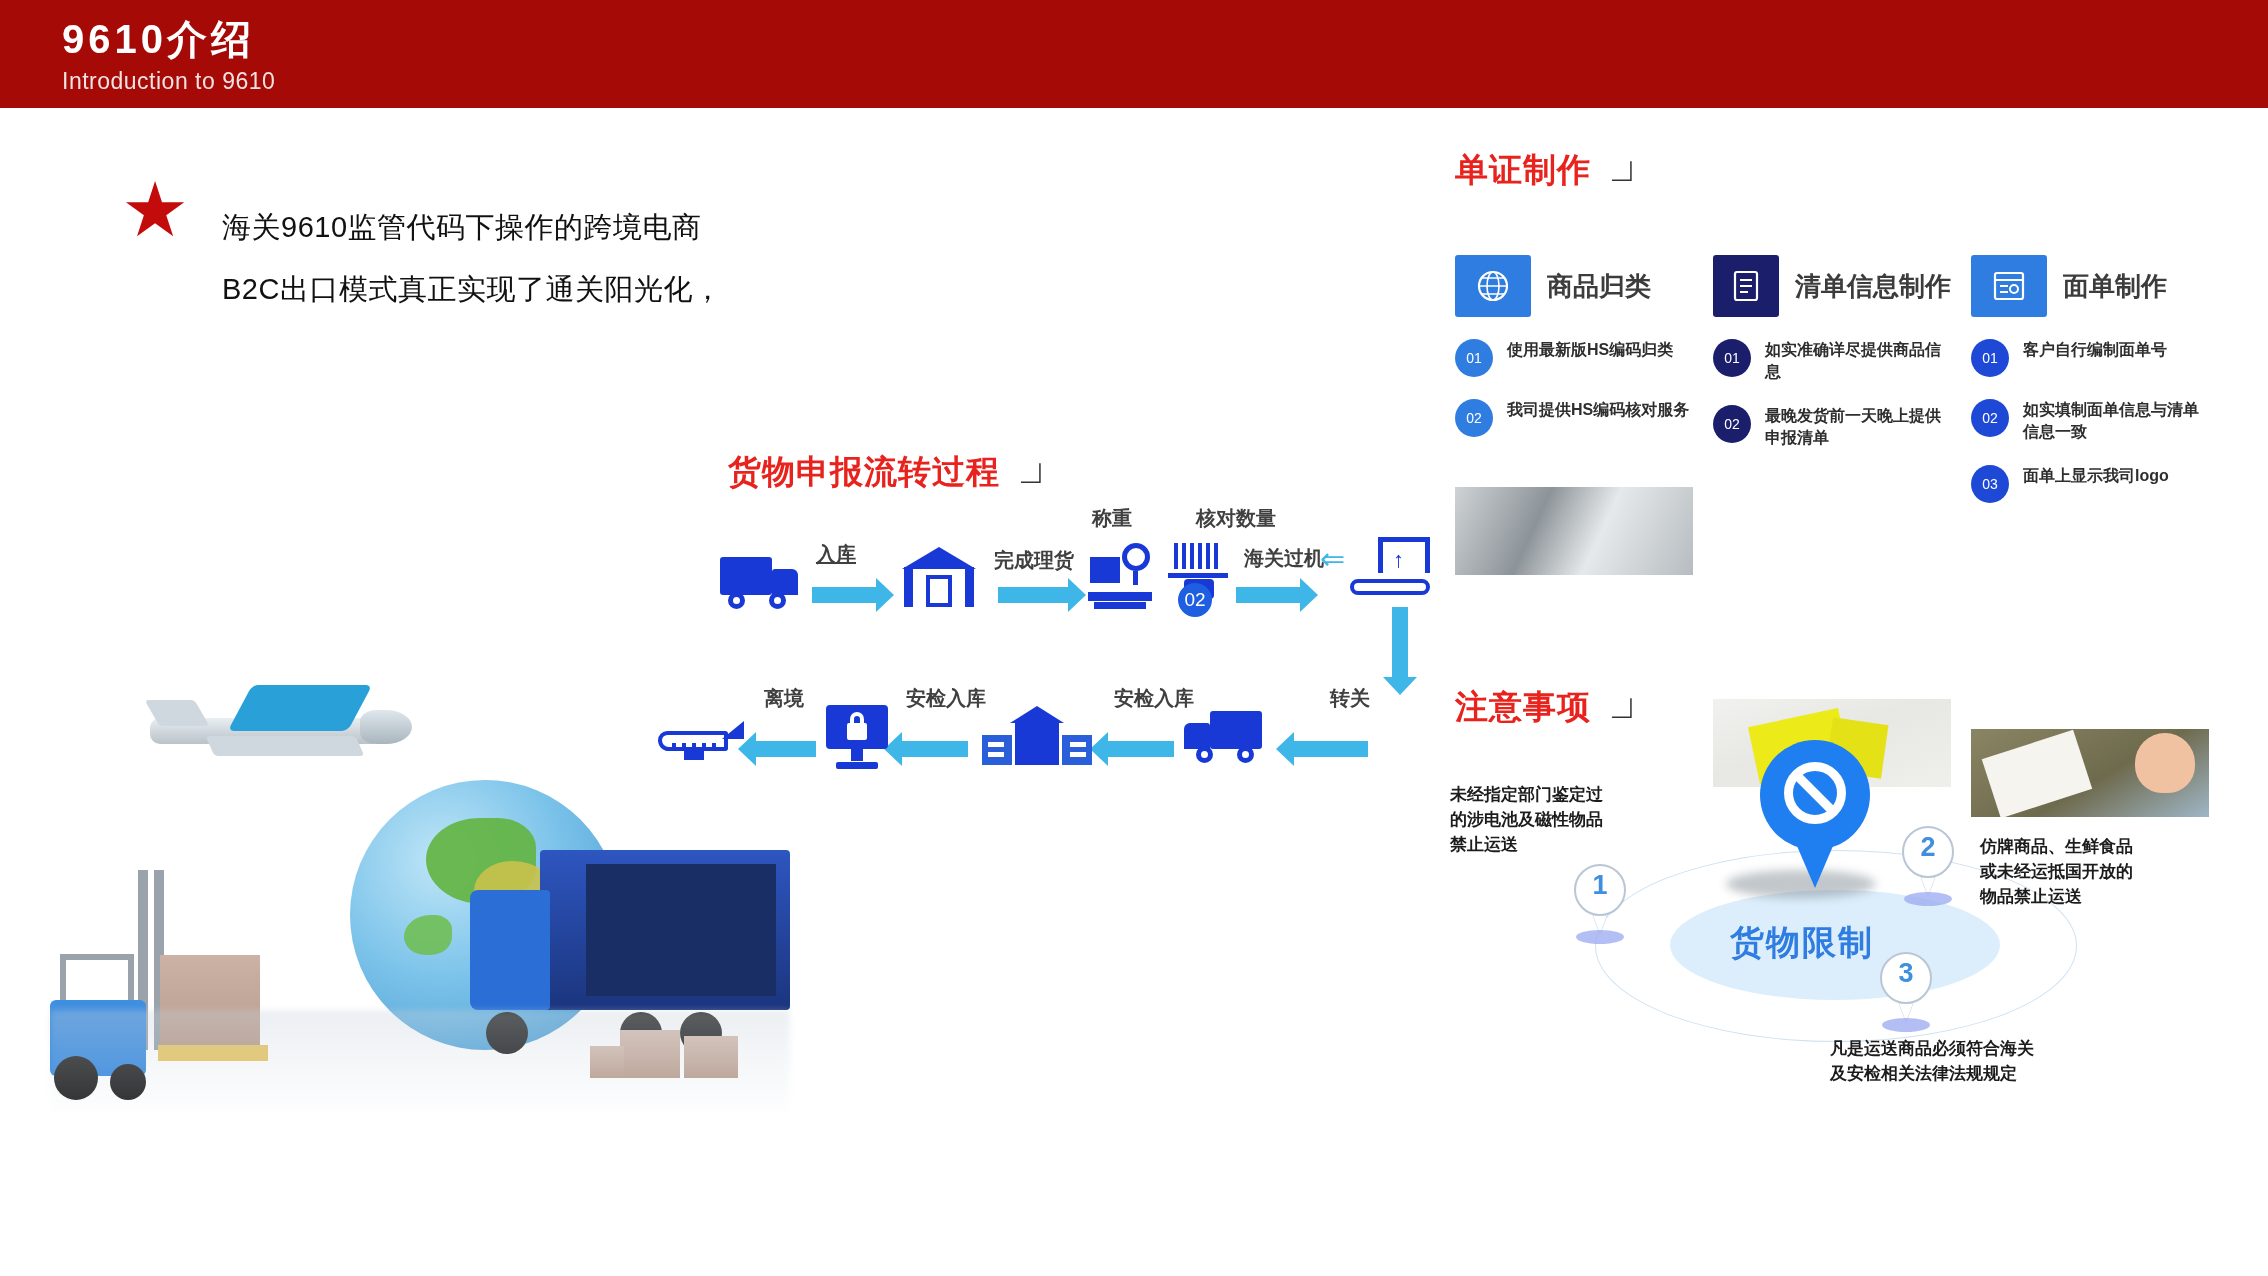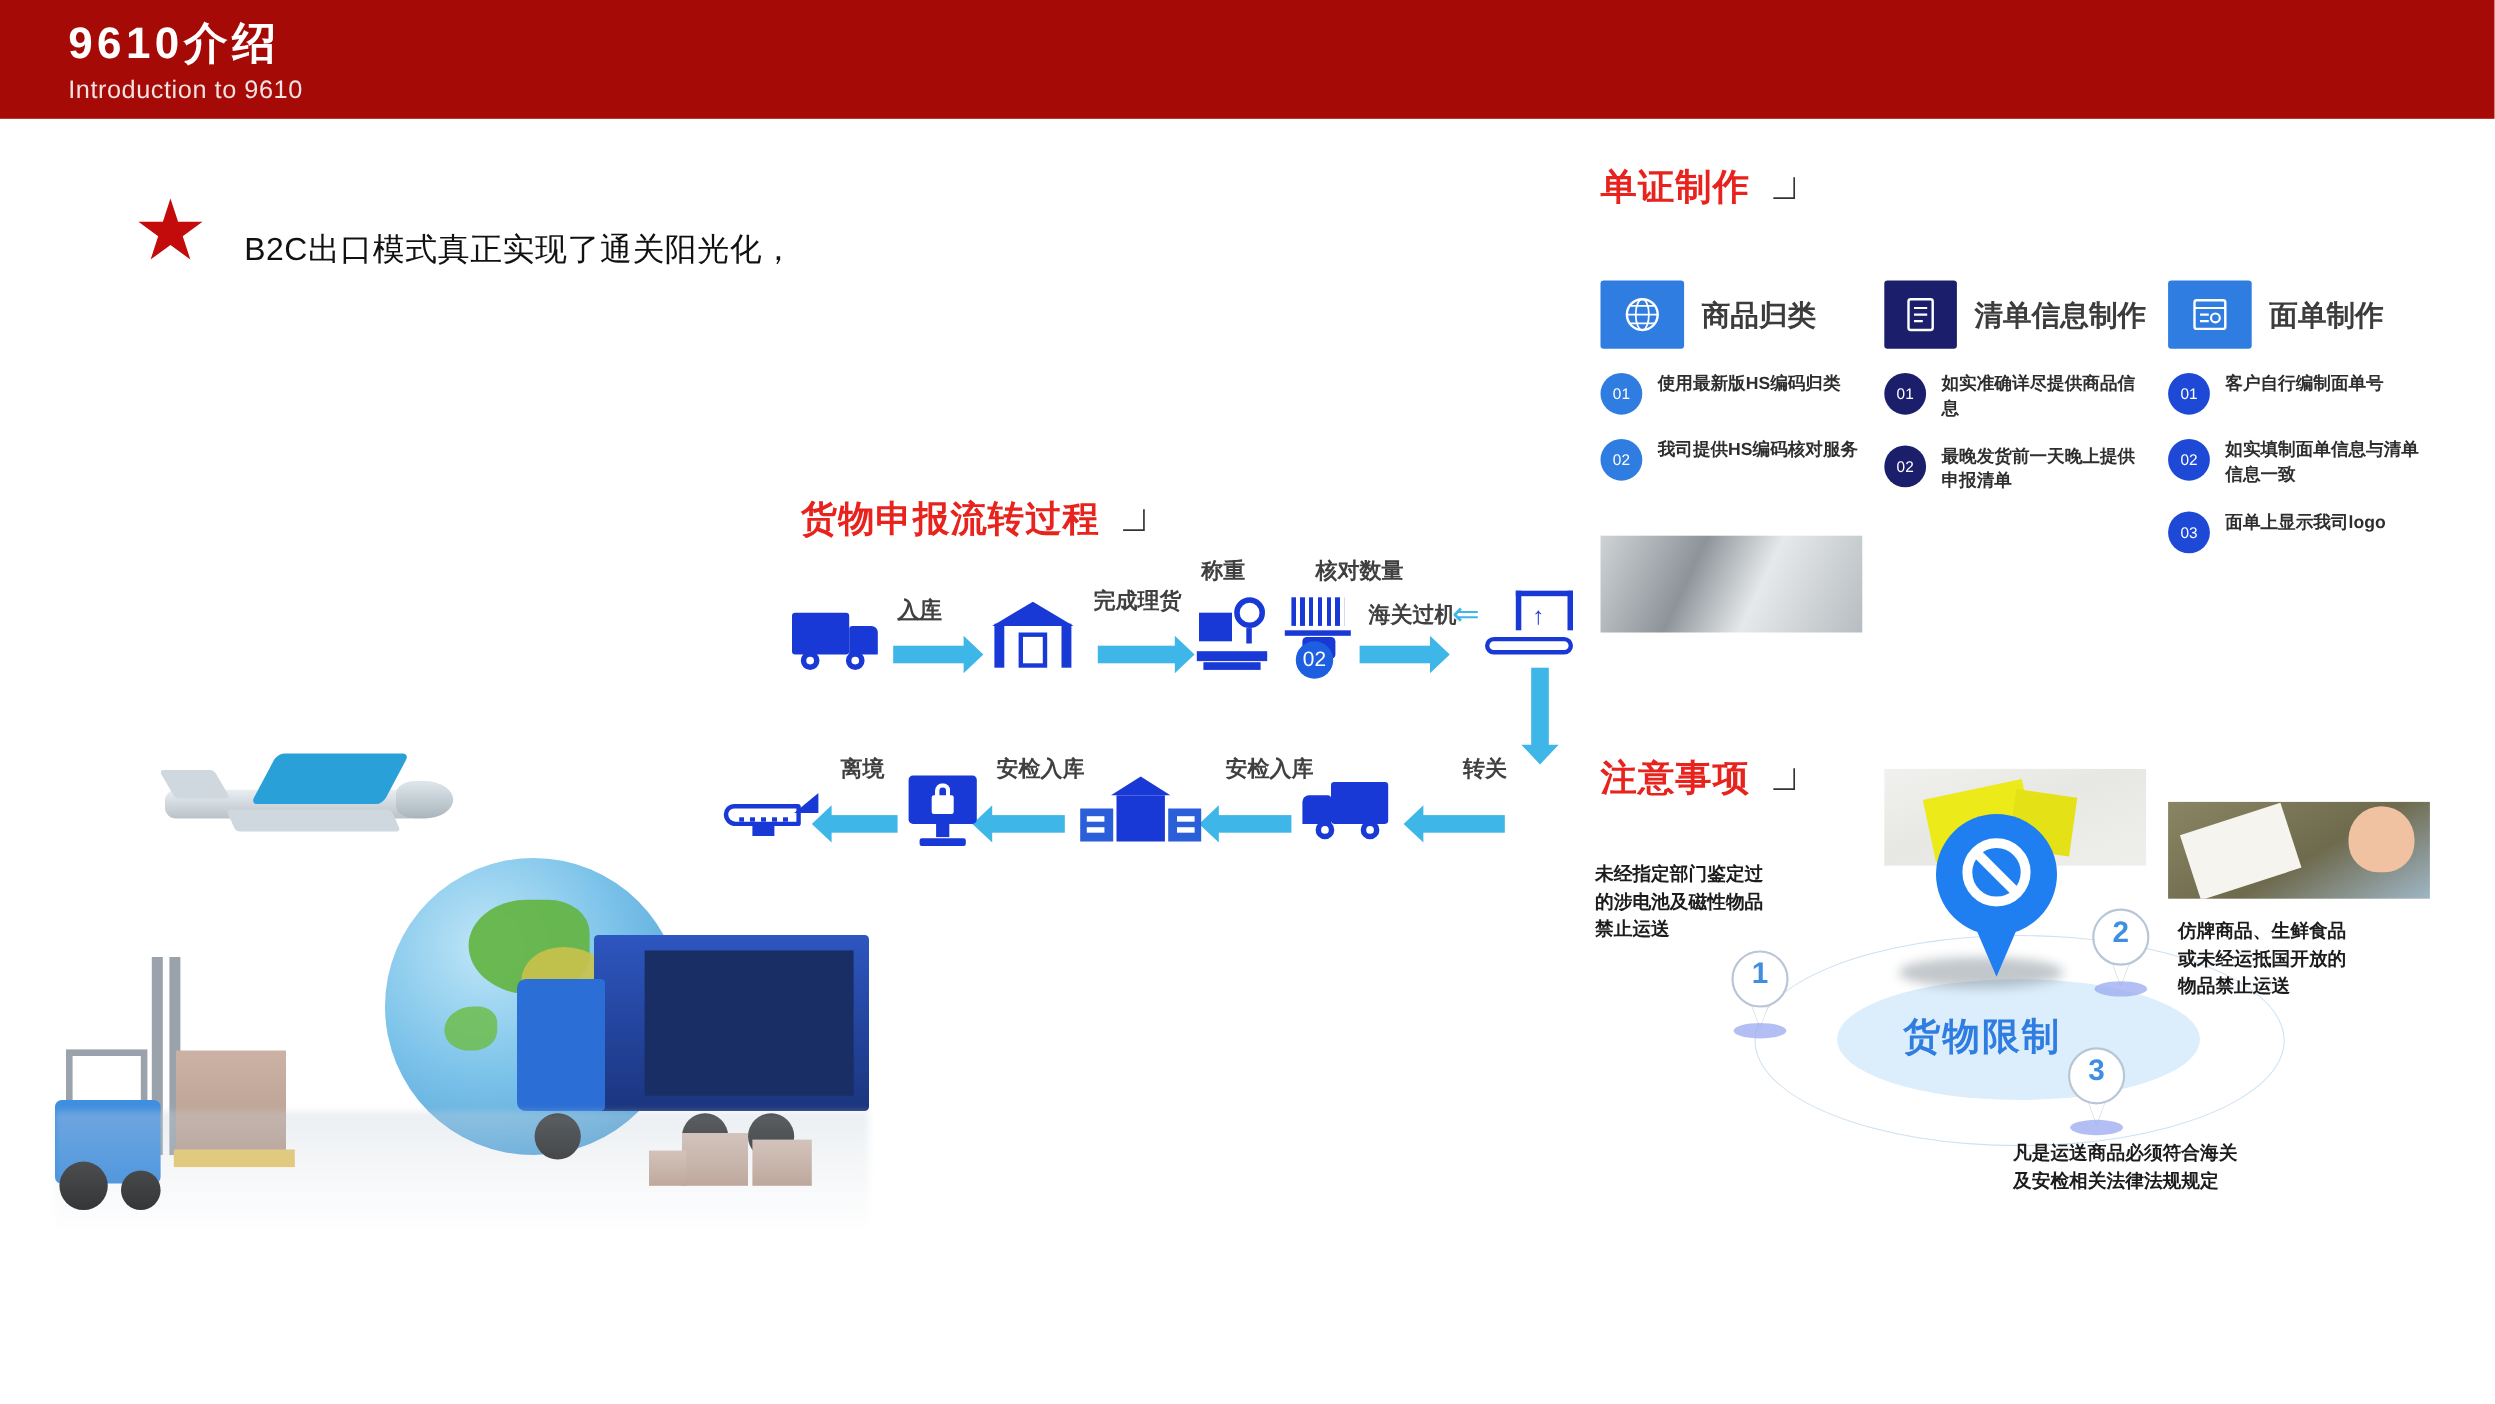--- a/index.html
+++ b/index.html
@@ -169,20 +169,21 @@
 
 <div class="slide">
 
   <div class="header">
     <div class="header-title">9610介绍</div>
     <div class="header-sub">Introduction to 9610</div>
   </div>
 
   <div class="star">★</div>
   <div class="intro-text">
+    <div>海关9610监管代码下操作的跨境电商</div>
     <div>B2C出口模式真正实现了通关阳光化，</div>
   </div>
 
   <div class="hero">
     <div class="bigplane">
       <div class="b"></div>
         <div class="nose"></div>
         <div class="wing"></div>
         <div class="wing2"></div>
         <div class="tailf"></div>
@@ -236,21 +237,21 @@
     <div class="arrow-h" style="left:92px;top:72px;width:66px;"></div>
 
     <div class="node" style="left:182px;top:32px;">
       <div class="wh">
           <div class="roof"></div>
           <div class="pillarL"></div>
           <div class="pillarR"></div>
           <div class="box"></div>
         </div>
     </div>
-    <div class="flabel" style="left:274px;top:18px;">完成理货</div>
+    <div class="flabel" style="left:274px;top:32px;">完成理货</div>
     <div class="arrow-h" style="left:278px;top:72px;width:72px;"></div>
 
     <div class="flabel" style="left:372px;top:-10px;">称重</div>
     <div class="node" style="left:368px;top:28px;">
       <div class="scale">
           <div class="pkg"></div>
           <div class="dial"></div>
           <div class="stem"></div>
           <div class="base"></div>
           <div class="feet"></div>

